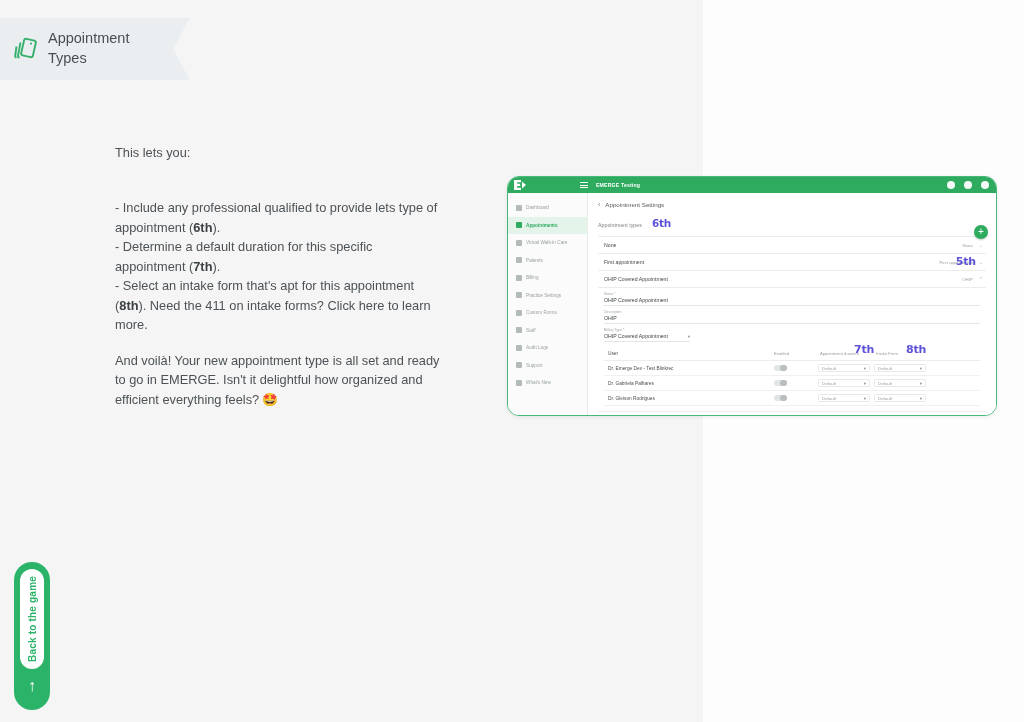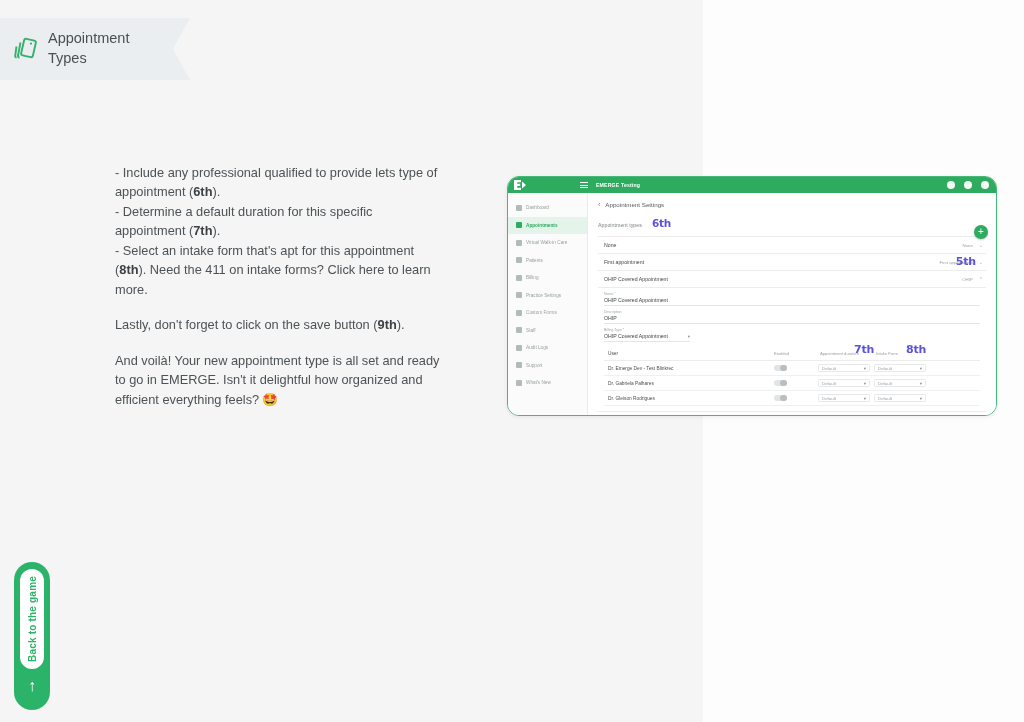--- a/index.html
+++ b/index.html
@@ -341,31 +341,29 @@
         <rect x="12.5" y="5.5" width="12" height="17" rx="2" transform="rotate(13 18.5 14)"></rect>
         <path d="M10.5 8.5 L8.0 21.5 A1.8 1.8 0 0 0 9.5 23.5"></path>
         <path d="M6.5 12.5 L5.2 21.8 A1.6 1.6 0 0 0 6.6 23.6"></path>
       </g>
       <circle cx="21" cy="9.6" r="1.1" fill="#35b06d"></circle>
     </svg>
     <div class="ribbon-title">Appointment Types</div>
   </div>
 
   <div class="copy">
+    <p>This lets you:</p>
 
     <p>
       <br>
       <span>- Include any professional qualified to provide lets type of appointment (</span><b>6th</b><span>).</span><br>
       <span>- Determine a default duration for this specific appointment (</span><b>7th</b><span>).</span><br>
       <span>- Select an intake form that's apt for this appointment (</span><b>8th</b><span>). Need the 411 on intake forms? Click here to learn more.</span>
     </p>
 
-    <p>
-      <span>Lastly, don't forget to click on the save button (</span><b>9th</b><span>).</span>
-    </p>
 
     <p>And voilà! Your new appointment type is all set and ready to go in EMERGE. Isn't it delightful how organized and efficient everything feels? 🤩</p>
   </div>
 
   <div class="mock">
 
     <div class="mock-topbar">
       <svg class="mock-logo" viewBox="0 0 12 10">
         <path d="M0 0 L7 0 L7 2.2 L3.2 2.2 L3.2 3.8 L6.2 3.8 L6.2 6 L3.2 6 L3.2 7.8 L7 7.8 L7 10 L0 10 Z" fill="#ffffff"></path>
         <path d="M8 1.6 L12 5 L8 8.4 Z" fill="#ffffff"></path>

